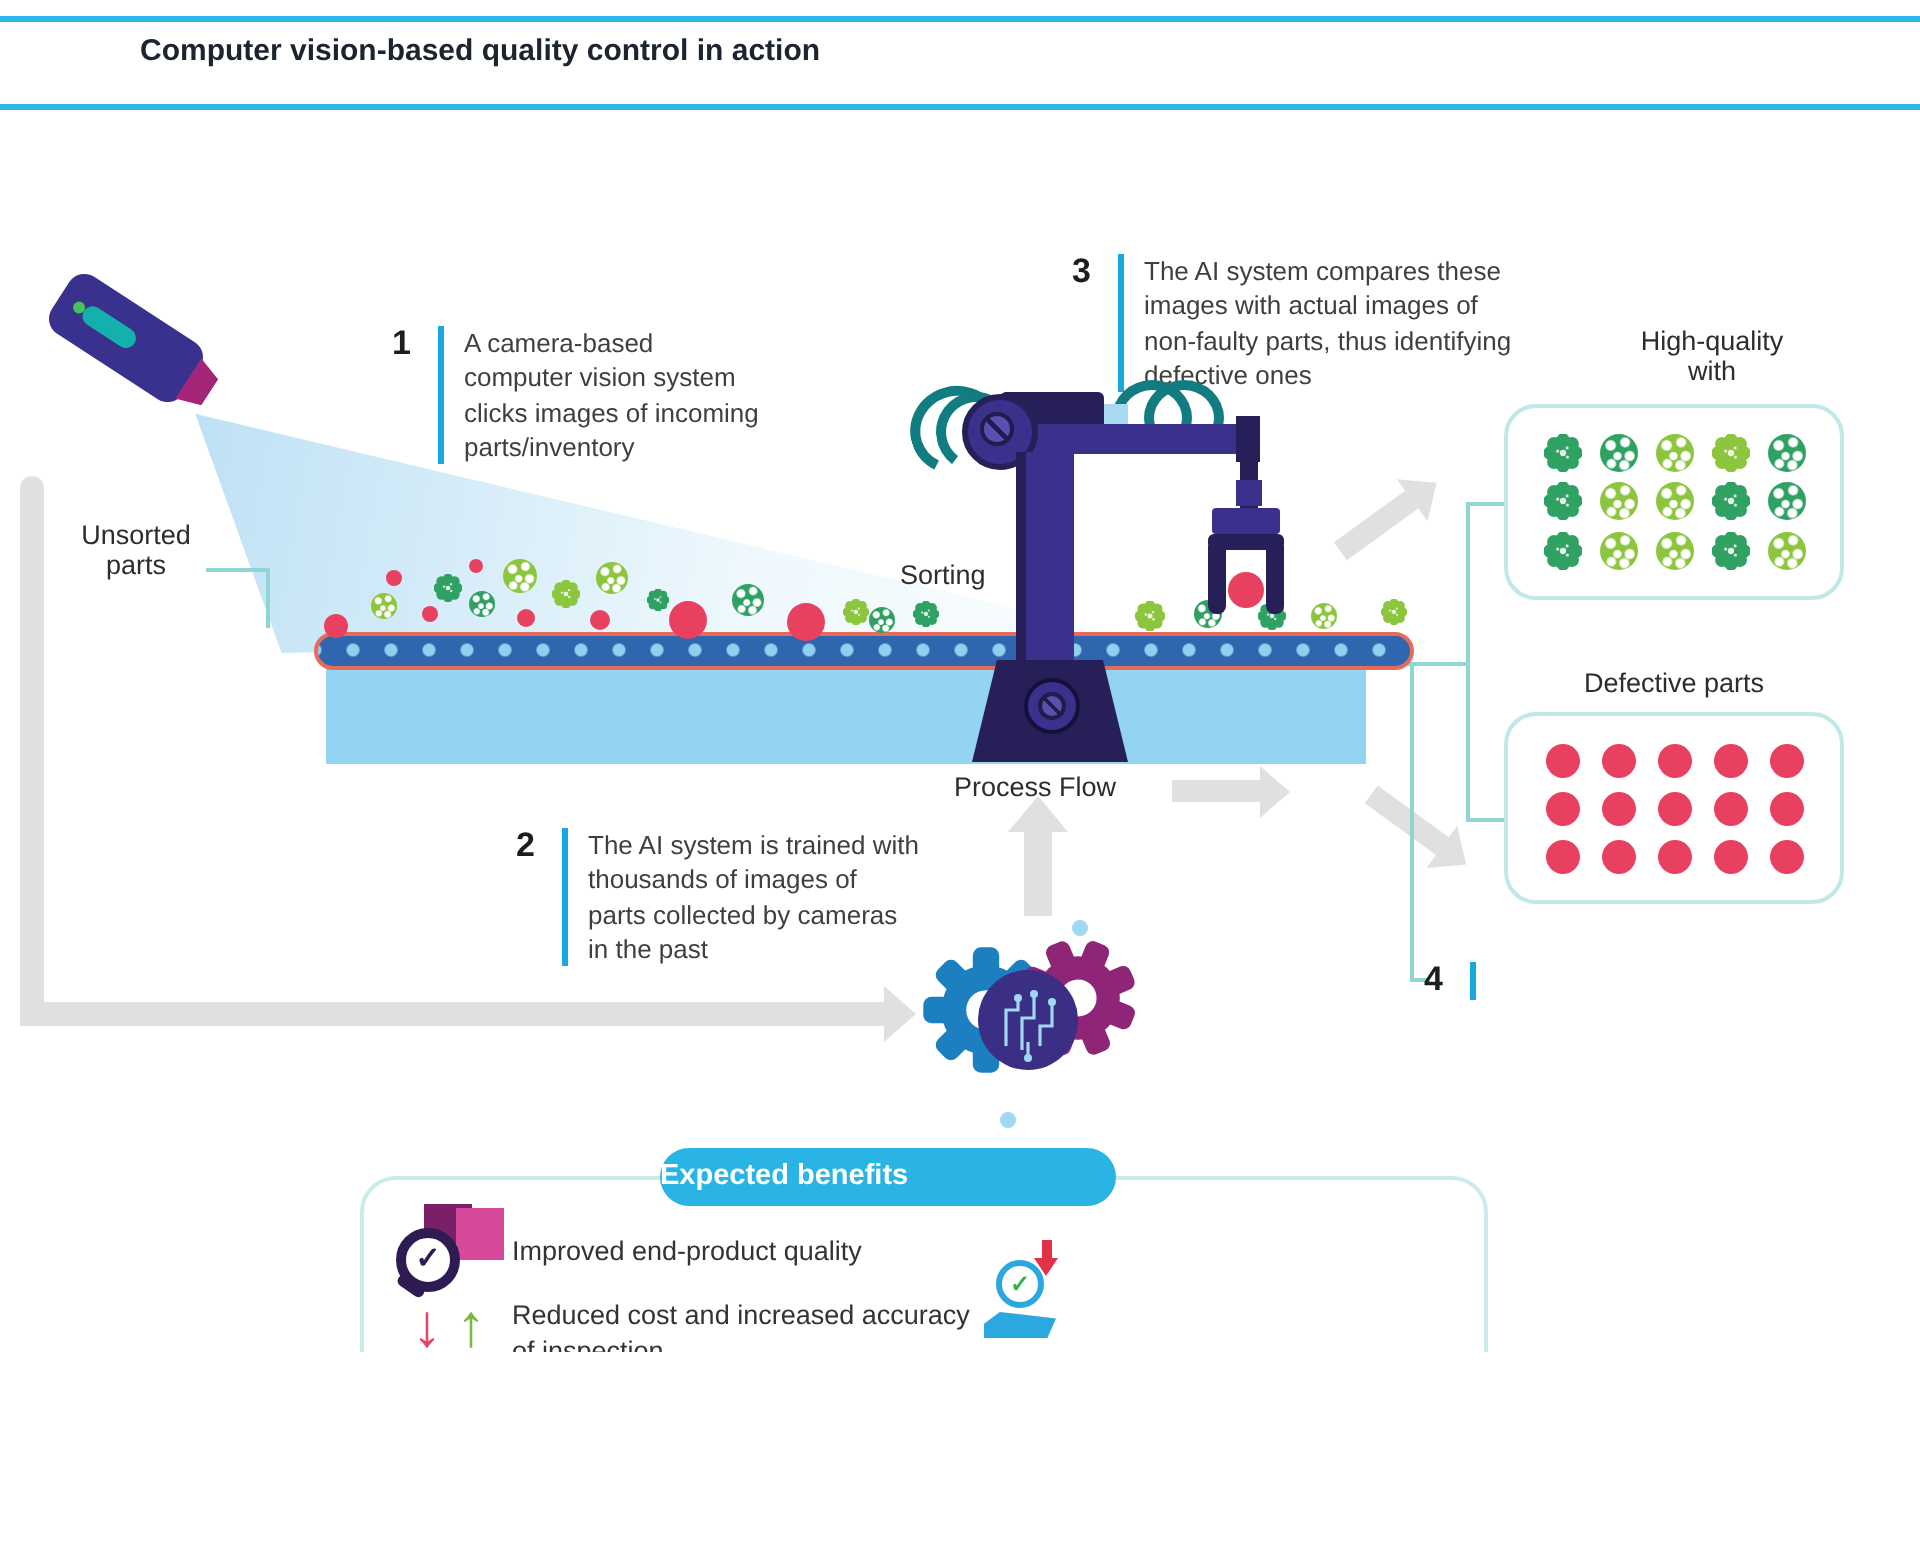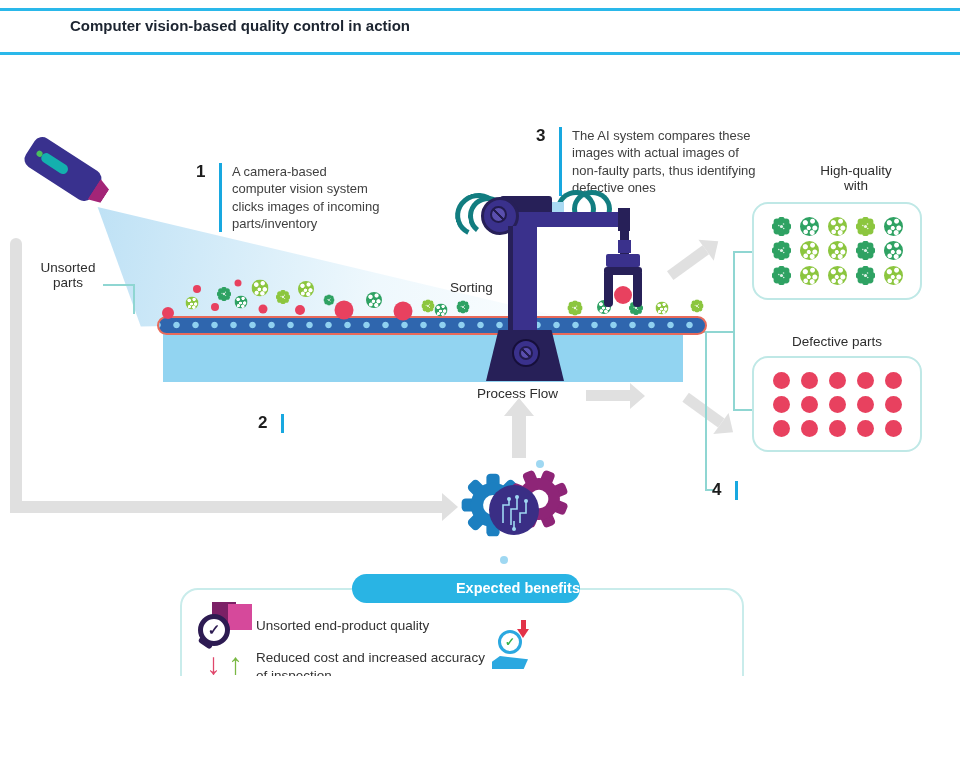--- a/index.html
+++ b/index.html
@@ -81,22 +81,22 @@
 
   
   #ai-icon{position:absolute;left:460px;top:460px;width:112px;height:104px;z-index:5;}
   .gear{position:absolute;}
   .brain{position:absolute;left:29px;top:25px;width:50px;height:50px;border-radius:50%;background:var(--brain-indigo);}
   .node{position:absolute;border-radius:50%;background:var(--circuit-blue);}
 
   
   .benefits-box{position:absolute;left:180px;top:588px;width:560px;height:124px;background:#fff;
                 border:2.5px solid var(--panel-border);border-radius:18px;z-index:2;}
-  .benefits-pill{position:absolute;left:352px;top:574px;width:228px;height:29px;border-radius:15px;background:var(--pill-cyan);
-                 color:#fff;font-size:14.5px;font-weight:700;text-align:right;line-height:29px;z-index:6;}
+  .benefits-pill{position:absolute;left:330px;top:574px;width:228px;height:29px;border-radius:15px;background:var(--pill-cyan);
+                 color:#fff;font-size:14.5px;font-weight:700;text-align:left;line-height:29px;z-index:6;}
   .benefit{position:absolute;display:flex;align-items:center;z-index:6;}
   .benefit p{margin:0;font-size:13.5px;color:#333;line-height:1.3;white-space:pre-line;}
   .bicon{position:relative;flex:none;}
 
   
   .source{position:absolute;left:8px;top:758px;margin:0;font-size:13.5px;font-weight:700;color:#1f1f1f;}
   .source .pre{color:var(--source-cyan);}
 </style>
 </head>
 <body>
@@ -131,20 +131,24 @@
     <span class="step-num">3</span>
     <span class="step-bar"></span>
     <p class="step-text" style="width:215px;">The AI system compares these
 images with actual images of
 non-faulty parts, thus identifying
 defective ones</p>
   </div>
   <div class="step" style="left:258px;top:414px;">
     <span class="step-num">2</span>
     <span class="step-bar"></span>
+    <p class="step-text" style="width:195px;">The AI system is trained with
+thousands of images of
+parts collected by cameras
+in the past</p>
   </div>
   <div class="step" style="left:712px;top:481px;">
     <span class="step-num">4</span>
     <span class="step-bar"></span>
   </div>
 
   <div class="lbl" style="left:30px;top:260px;width:76px;text-align:center;">Unsorted
 parts</div>
   <div class="lbl" style="left:450px;top:280px;">Sorting</div>
   <div class="lbl" style="left:477px;top:386px;">Process Flow</div>
@@ -540,21 +544,21 @@
   <div class="benefits-box"></div>
   <div class="benefits-pill">Expected benefits</div>
 
   <div class="benefit" style="left:196px;top:600px;">
     <div class="bicon" style="width:60px;height:52px;">
       <div class="abs" style="left:16px;top:2px;width:24px;height:26px;background:var(--benefit-purple);"></div>
       <div class="abs" style="left:32px;top:4px;width:24px;height:26px;background:var(--benefit-pink);"></div>
       <div class="abs" style="left:2px;top:40px;width:15px;height:6px;background:var(--benefit-navy);border-radius:3px;transform:rotate(35deg);"></div>
       <div class="abs" style="left:2px;top:14px;width:22px;height:22px;border-radius:50%;border:5px solid var(--benefit-navy);background:#fff;text-align:center;font-weight:700;font-size:15px;line-height:22px;color:var(--benefit-navy);">✓</div>
     </div>
-    <p style="width:230px;">Unsorted end-product quality</p>
+    <p style="width:230px;">Improved end-product quality</p>
   </div>
 
   <div class="benefit" style="left:204px;top:644px;">
     <div class="bicon" style="width:52px;height:46px;">
       <span class="abs" style="left:2px;top:2px;font-size:30px;font-weight:700;color:var(--benefit-red);line-height:1.2;">↓</span>
       <span class="abs" style="left:24px;top:2px;font-size:30px;font-weight:700;color:var(--benefit-green);line-height:1.2;">↑</span>
     </div>
     <p style="width:260px;">Reduced cost and increased accuracy
 of inspection</p>
   </div>

